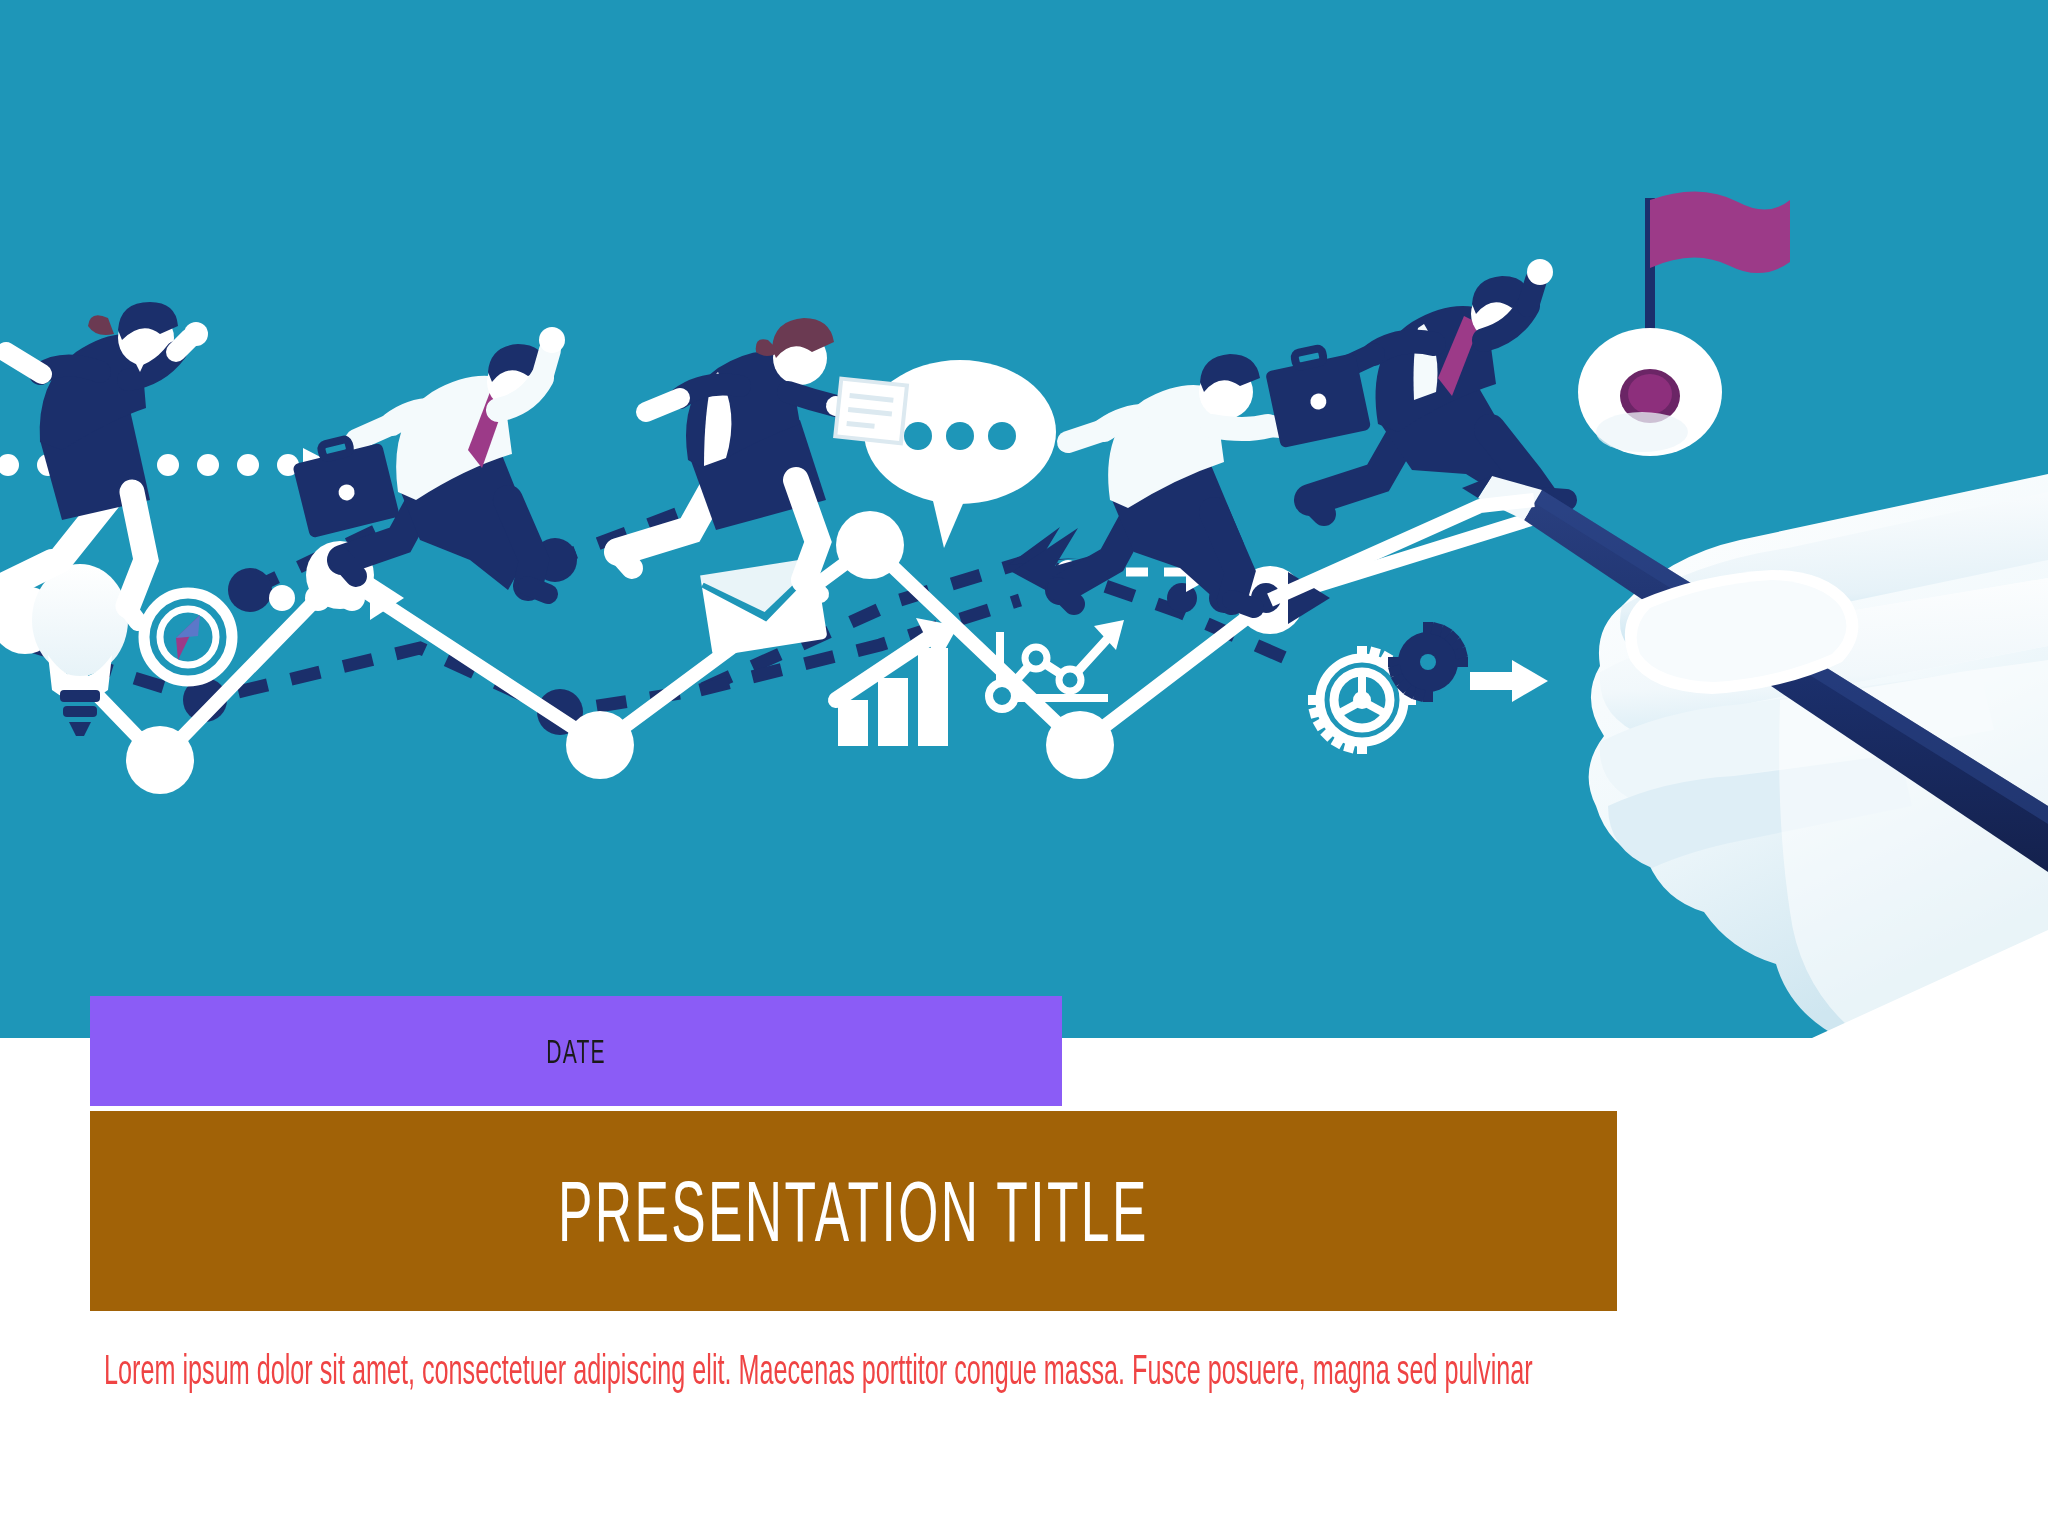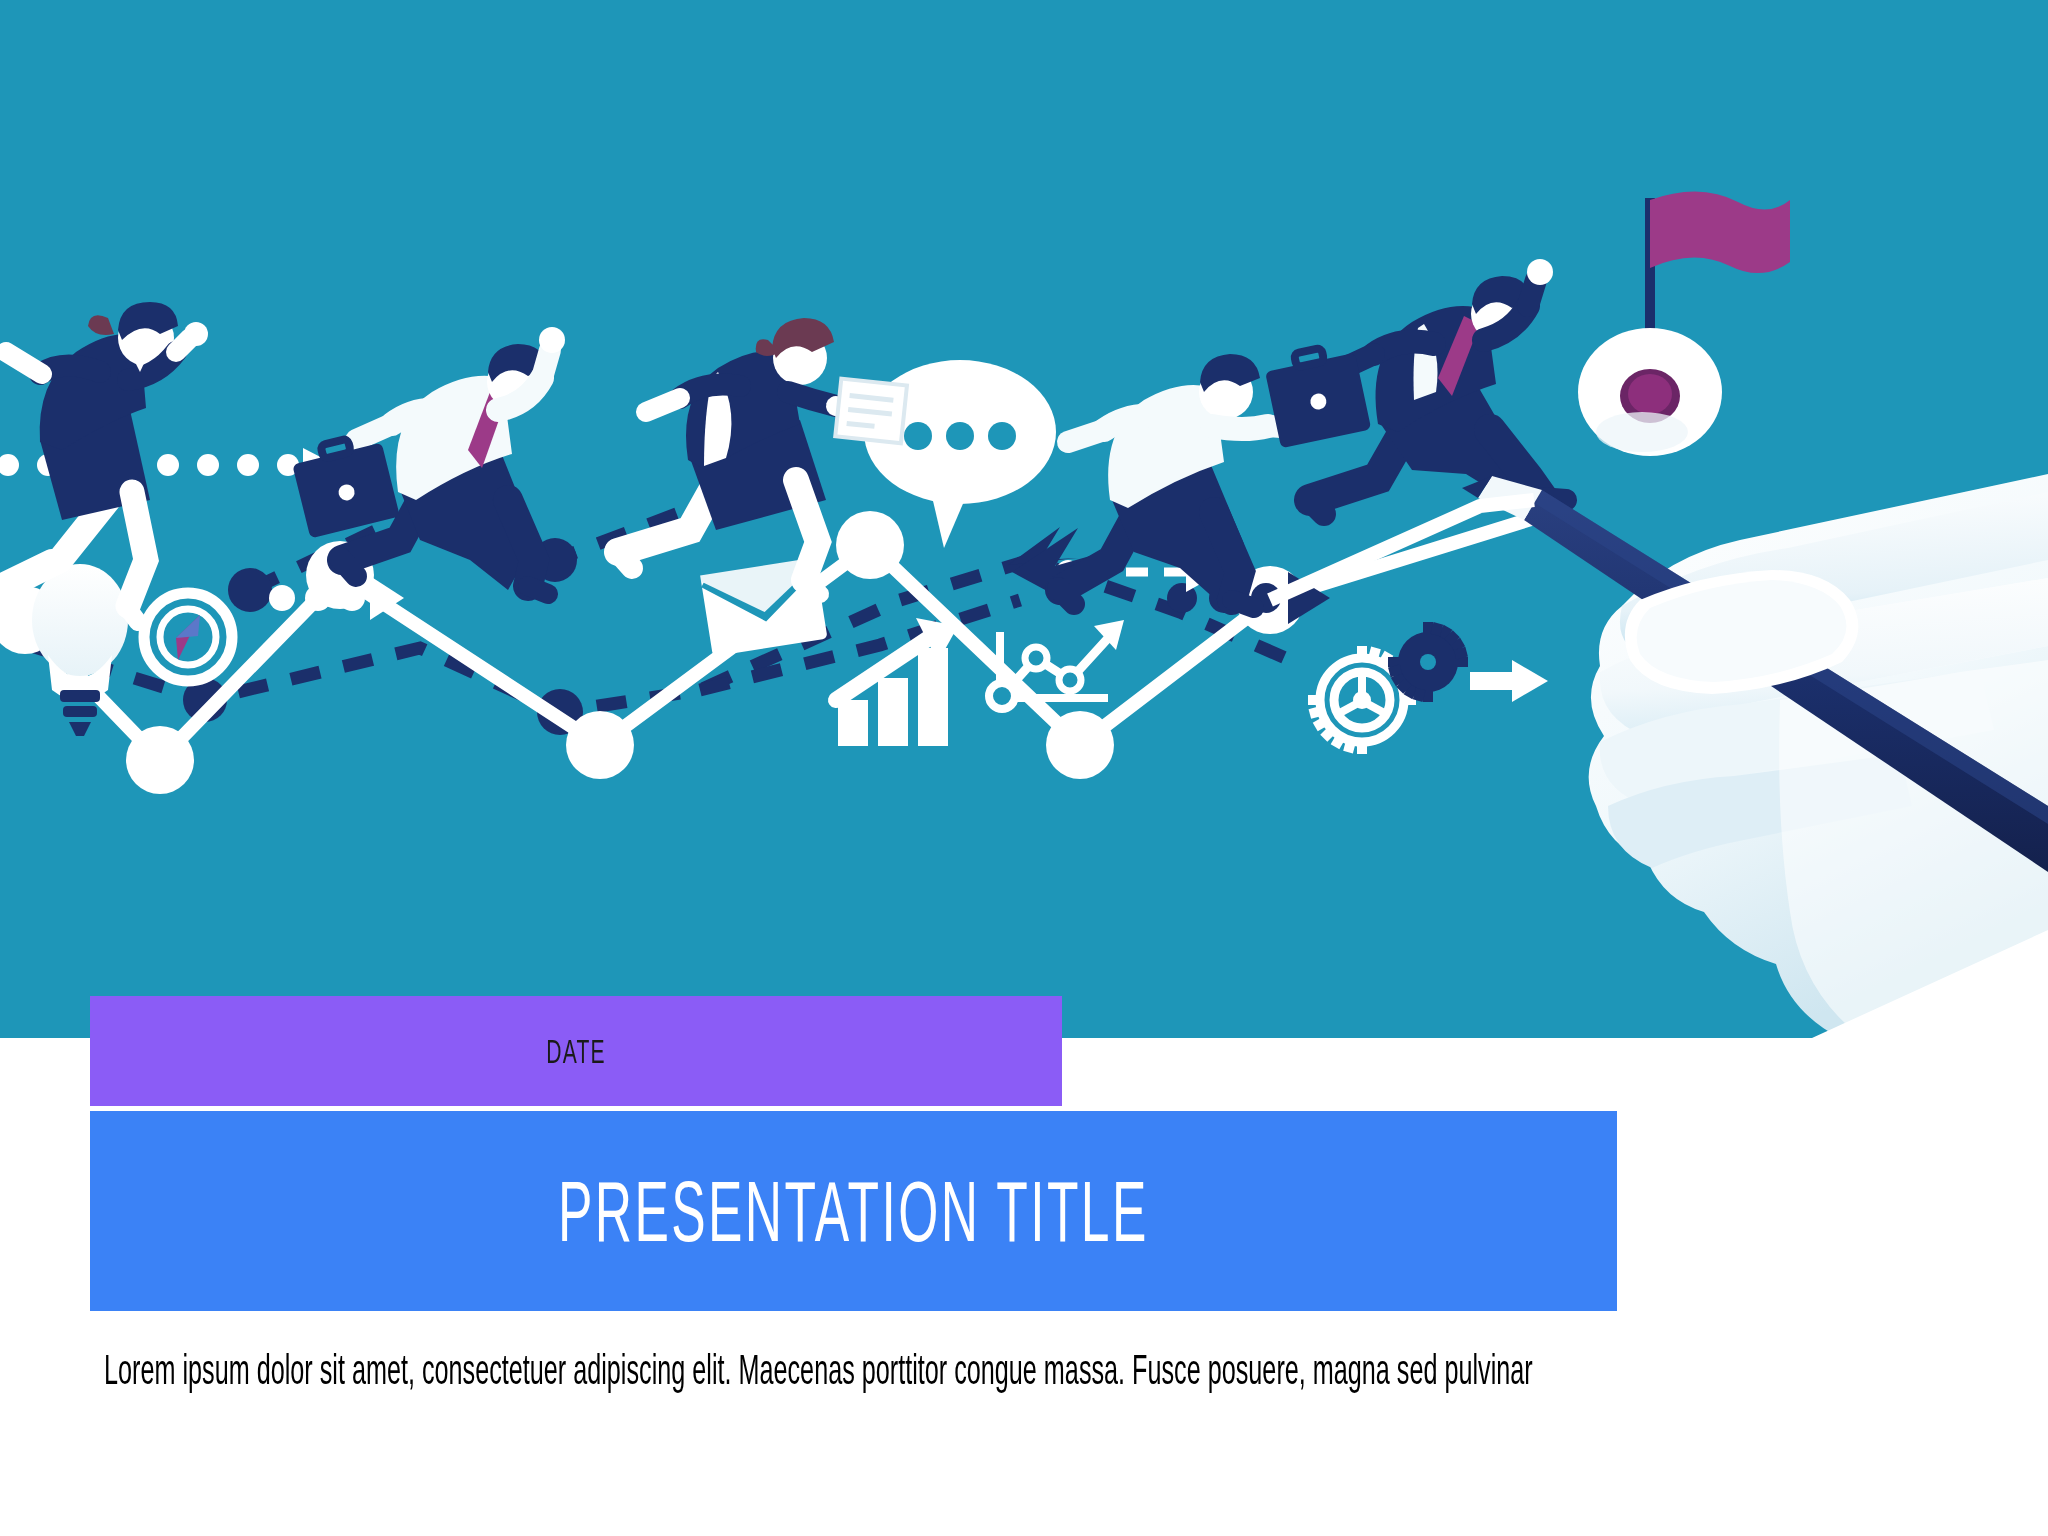--- a/index.html
+++ b/index.html
@@ -66,21 +66,21 @@
     font-weight: 400;
   }
 
   
   #title-bar {
     position: absolute;
     left: 90px;
     top: 1111px;
     width: 1527px;
     height: 200px;
-    background: #3b82f6;
+    background: #a16207;
     z-index: 4;
     display: flex;
     align-items: center;
     justify-content: center;
   }
   #title-text {
     font-family: "Liberation Sans Narrow", "Liberation Sans", sans-serif;
     font-size: 86px;
     color: #ffffff;
     letter-spacing: 4px;
@@ -93,21 +93,21 @@
   
   #body-copy {
     position: absolute;
     left: 104px;
     top: 1340px;
     width: 1560px;
     z-index: 4;
     font-family: "Liberation Sans Narrow", "Liberation Sans", sans-serif;
     font-size: 42px;
     line-height: 1.45;
-    color: #000000;
+    color: #ef4444;
   }
   #body-copy span {
     display: inline-block;
     transform: scaleX(0.60);
     transform-origin: left center;
     white-space: normal;
     width: 2600px;
   }
 </style>
 </head>

